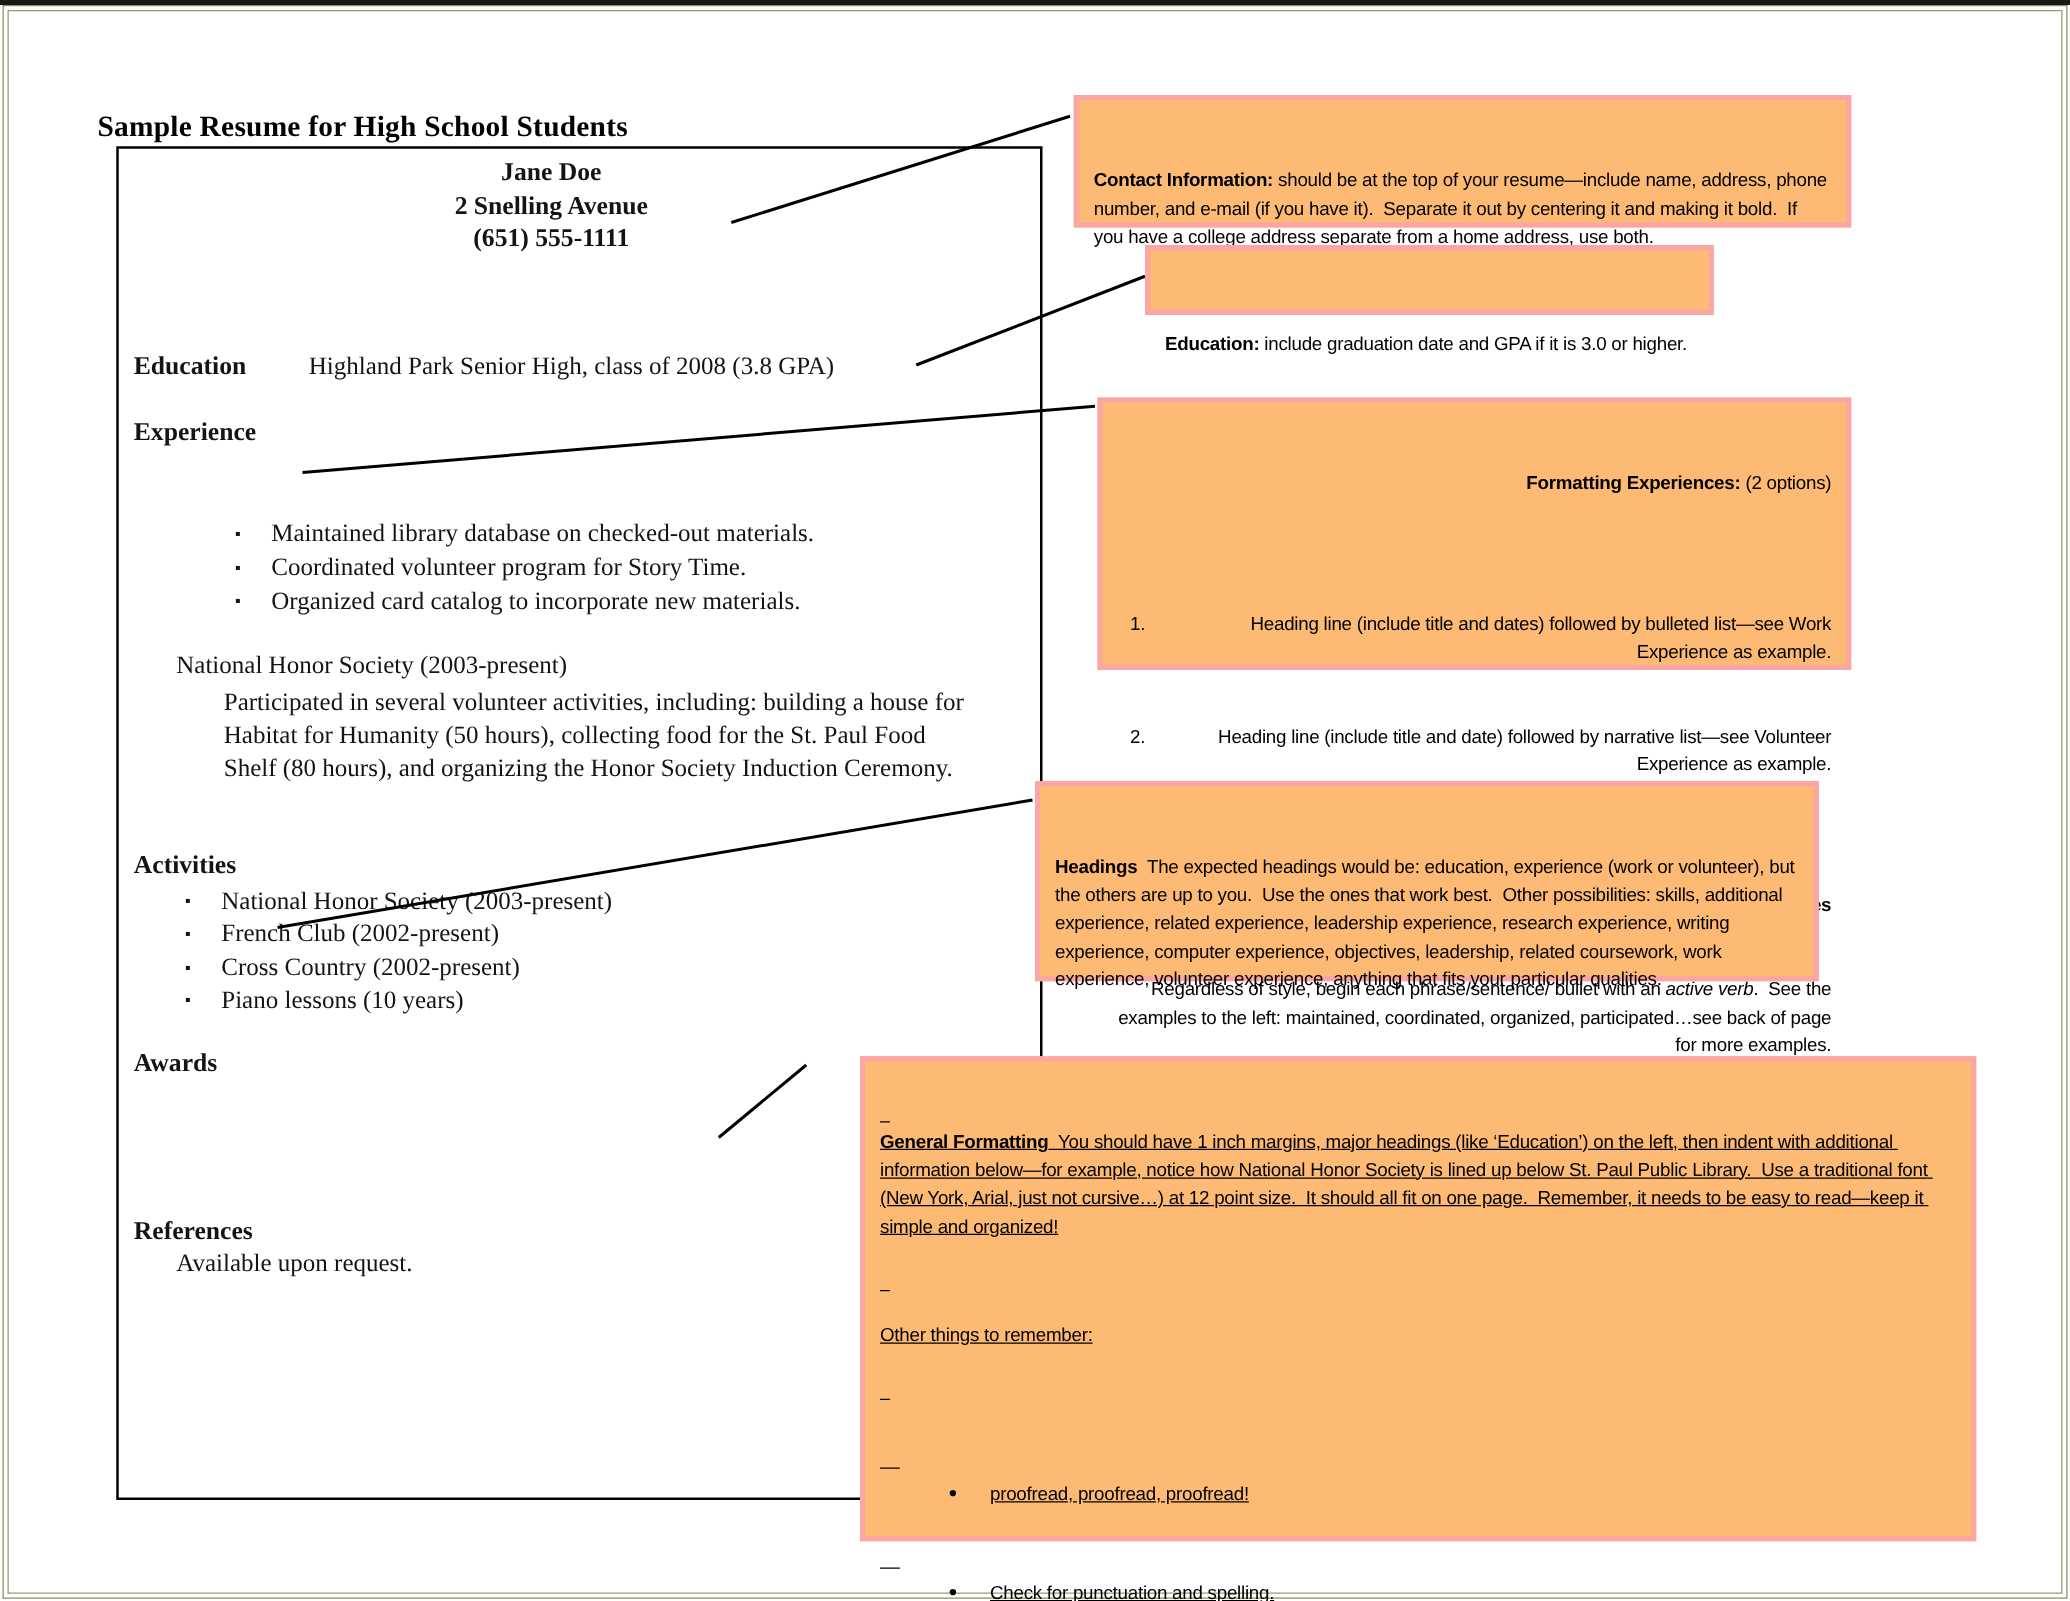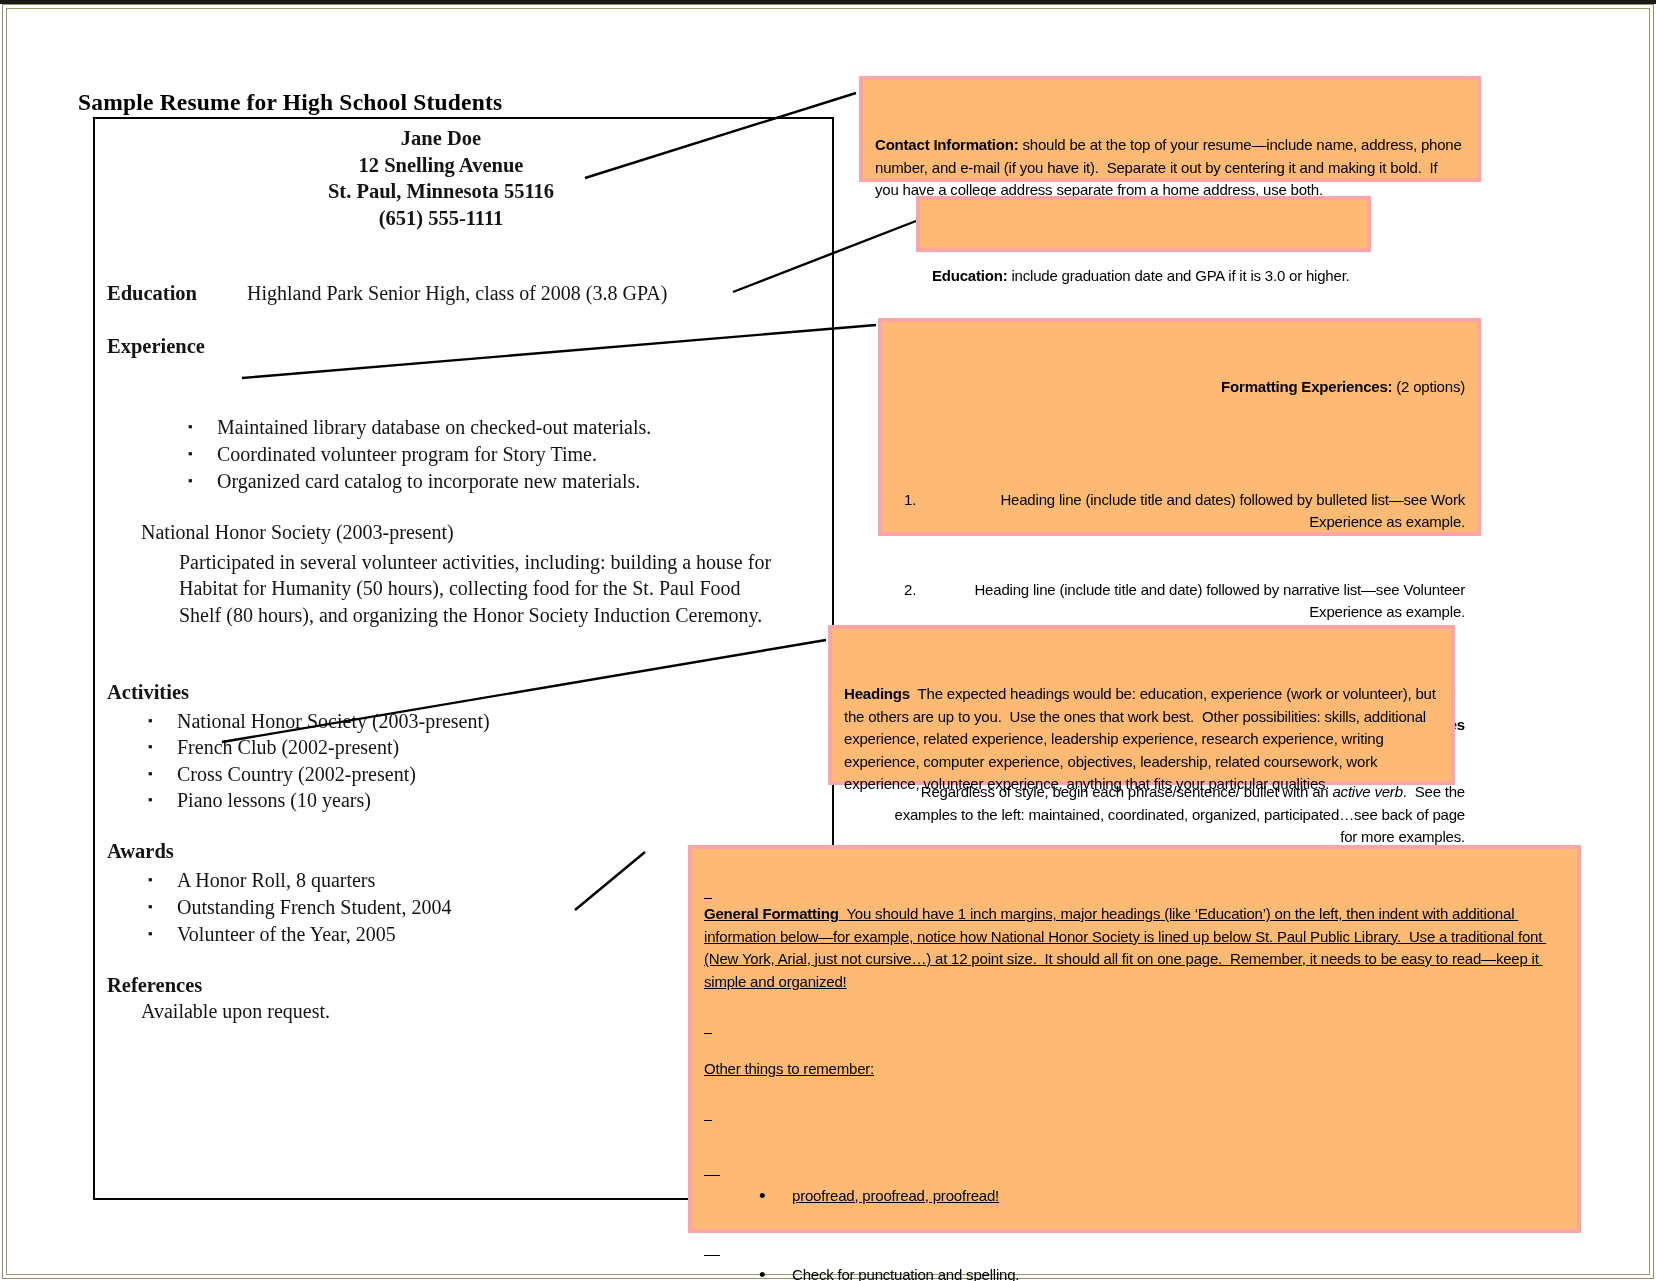--- a/index.html
+++ b/index.html
@@ -61,22 +61,21 @@
 
 <div class="top-scan-bar"></div>
 <div class="frame-outer"></div>
 <div class="frame-inner"></div>
 
 <h1 class="page-title">Sample Resume for High School Students</h1>
 
 <div class="resume">
   <div class="abs r-center" style="top:6px;">
     <div>Jane Doe</div>
-    <div>12 Snelling Avenue</div>
-    <div>St. Paul, Minnesota 55116</div>
+    <div>2 Snelling Avenue</div>
     <div>(651) 555-1111</div>
   </div>
 
   <div class="abs r-head" style="left:12px;top:163px;">Education</div>
   <div class="abs" style="left:152px;top:163px;">Highland Park Senior High, class of 2008 (3.8 GPA)</div>
 
   <div class="abs r-head" style="left:12px;top:216px;">Experience</div>
   <ul class="abs r-bullets" style="left:122px;top:295px;">
     <li>Maintained library database on checked-out materials.</li>
     <li>Coordinated volunteer program for Story Time.</li>
@@ -88,25 +87,20 @@
 
   <div class="abs r-head" style="left:12px;top:562px;">Activities</div>
   <ul class="abs r-bullets" style="left:82px;top:589px;line-height:26.4px;">
     <li>National Honor Society (2003-present)</li>
     <li>French Club (2002-present)</li>
     <li>Cross Country (2002-present)</li>
     <li>Piano lessons (10 years)</li>
   </ul>
 
   <div class="abs r-head" style="left:12px;top:721px;">Awards</div>
-  <ul class="abs r-bullets" style="left:82px;top:748px;">
-    <li>A Honor Roll, 8 quarters</li>
-    <li>Outstanding French Student, 2004</li>
-    <li>Volunteer of the Year, 2005</li>
-  </ul>
 
   <div class="abs r-head" style="left:12px;top:855px;">References</div>
   <div class="abs" style="left:46px;top:881px;">Available upon request.</div>
 </div>
 
 <svg class="connectors" width="1656" height="1281" viewBox="0 0 1656 1281">
   <line x1="585" y1="178" x2="856" y2="93" stroke="#000" stroke-width="2.4"></line>
   <line x1="733" y1="292" x2="916" y2="221" stroke="#000" stroke-width="2.4"></line>
   <line x1="242" y1="378" x2="876" y2="325" stroke="#000" stroke-width="2.4"></line>
   <line x1="222" y1="742" x2="826" y2="640" stroke="#000" stroke-width="2.4"></line>

